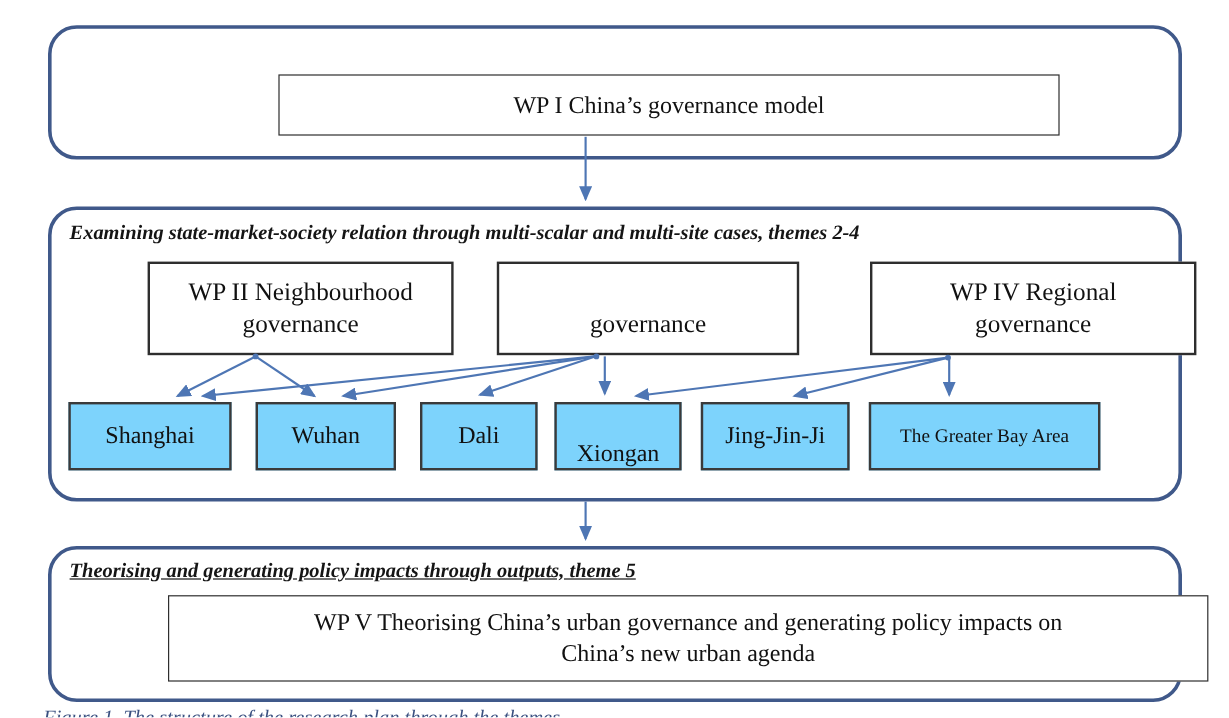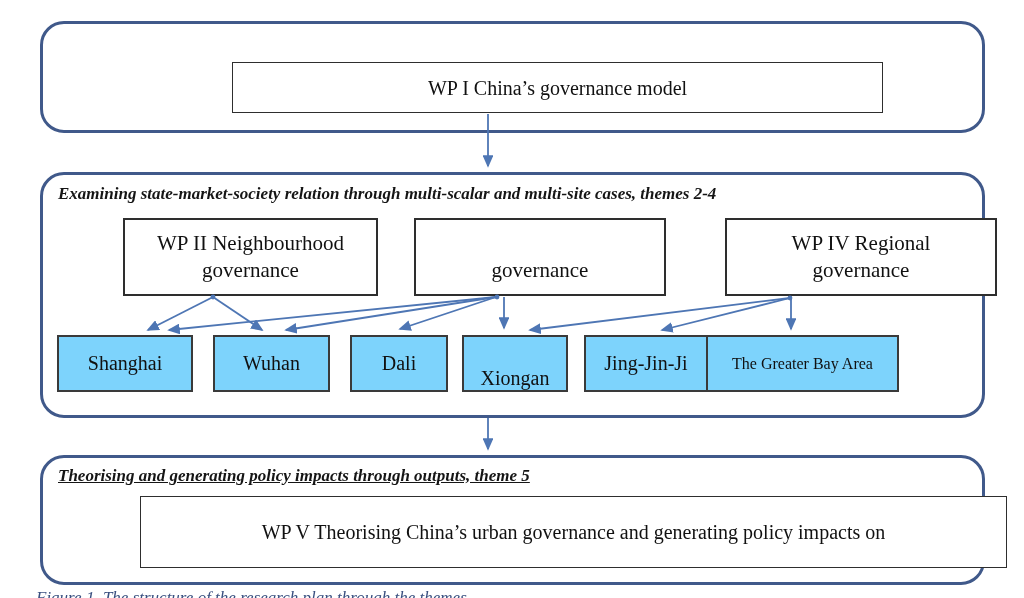--- a/index.html
+++ b/index.html
@@ -64,28 +64,28 @@
   </div>
   <div class="casebox" style="left:350px; top:335px; width:98px;  height:57px;">
     <span>Dali</span>
   </div>
   <div class="casebox" style="left:462px; top:335px; width:106px; height:57px;align-items:flex-end;">
     <span>Xiongan</span>
   </div>
   <div class="casebox" style="left:584px; top:335px; width:124px; height:57px;justify-content:center;">
     <span>Jing-Jin-Ji</span>
   </div>
-  <div class="casebox small" style="left:706px; top:335px; width:193px; height:57px;">
+  <div class="casebox small" style="left:724px; top:335px; width:193px; height:57px;">
     <span>The Greater Bay Area</span>
   </div>
 
   <div class="container" style="left:40px; top:455px; width:945px; height:130px;"></div>
   <div class="theme-label" style="left:58px; top:466px;text-decoration:underline;">Theorising and generating policy impacts through outputs, theme 5</div>
   <div class="wpbox" style="left:140px; top:496px; width:867px; height:72px;">
-    <span><span>WP V Theorising China’s urban governance and generating policy impacts on</span><br></span>
+    <span><span>WP V Theorising China’s urban governance and generating policy impacts on</span><br><span>China’s new urban agenda</span></span>
   </div>
 
   <div class="caption">Figure 1. The structure of the research plan through the themes</div>
 
   <svg class="arrows" width="1024" height="598" viewBox="0 0 1024 598">
     <defs>
       <marker id="ah" markerWidth="7" markerHeight="6" refX="6" refY="3" orient="auto">
         <path d="M0,0 L7,3 L0,6 Z" fill="#4e76b4"></path>
       </marker>
     </defs>

